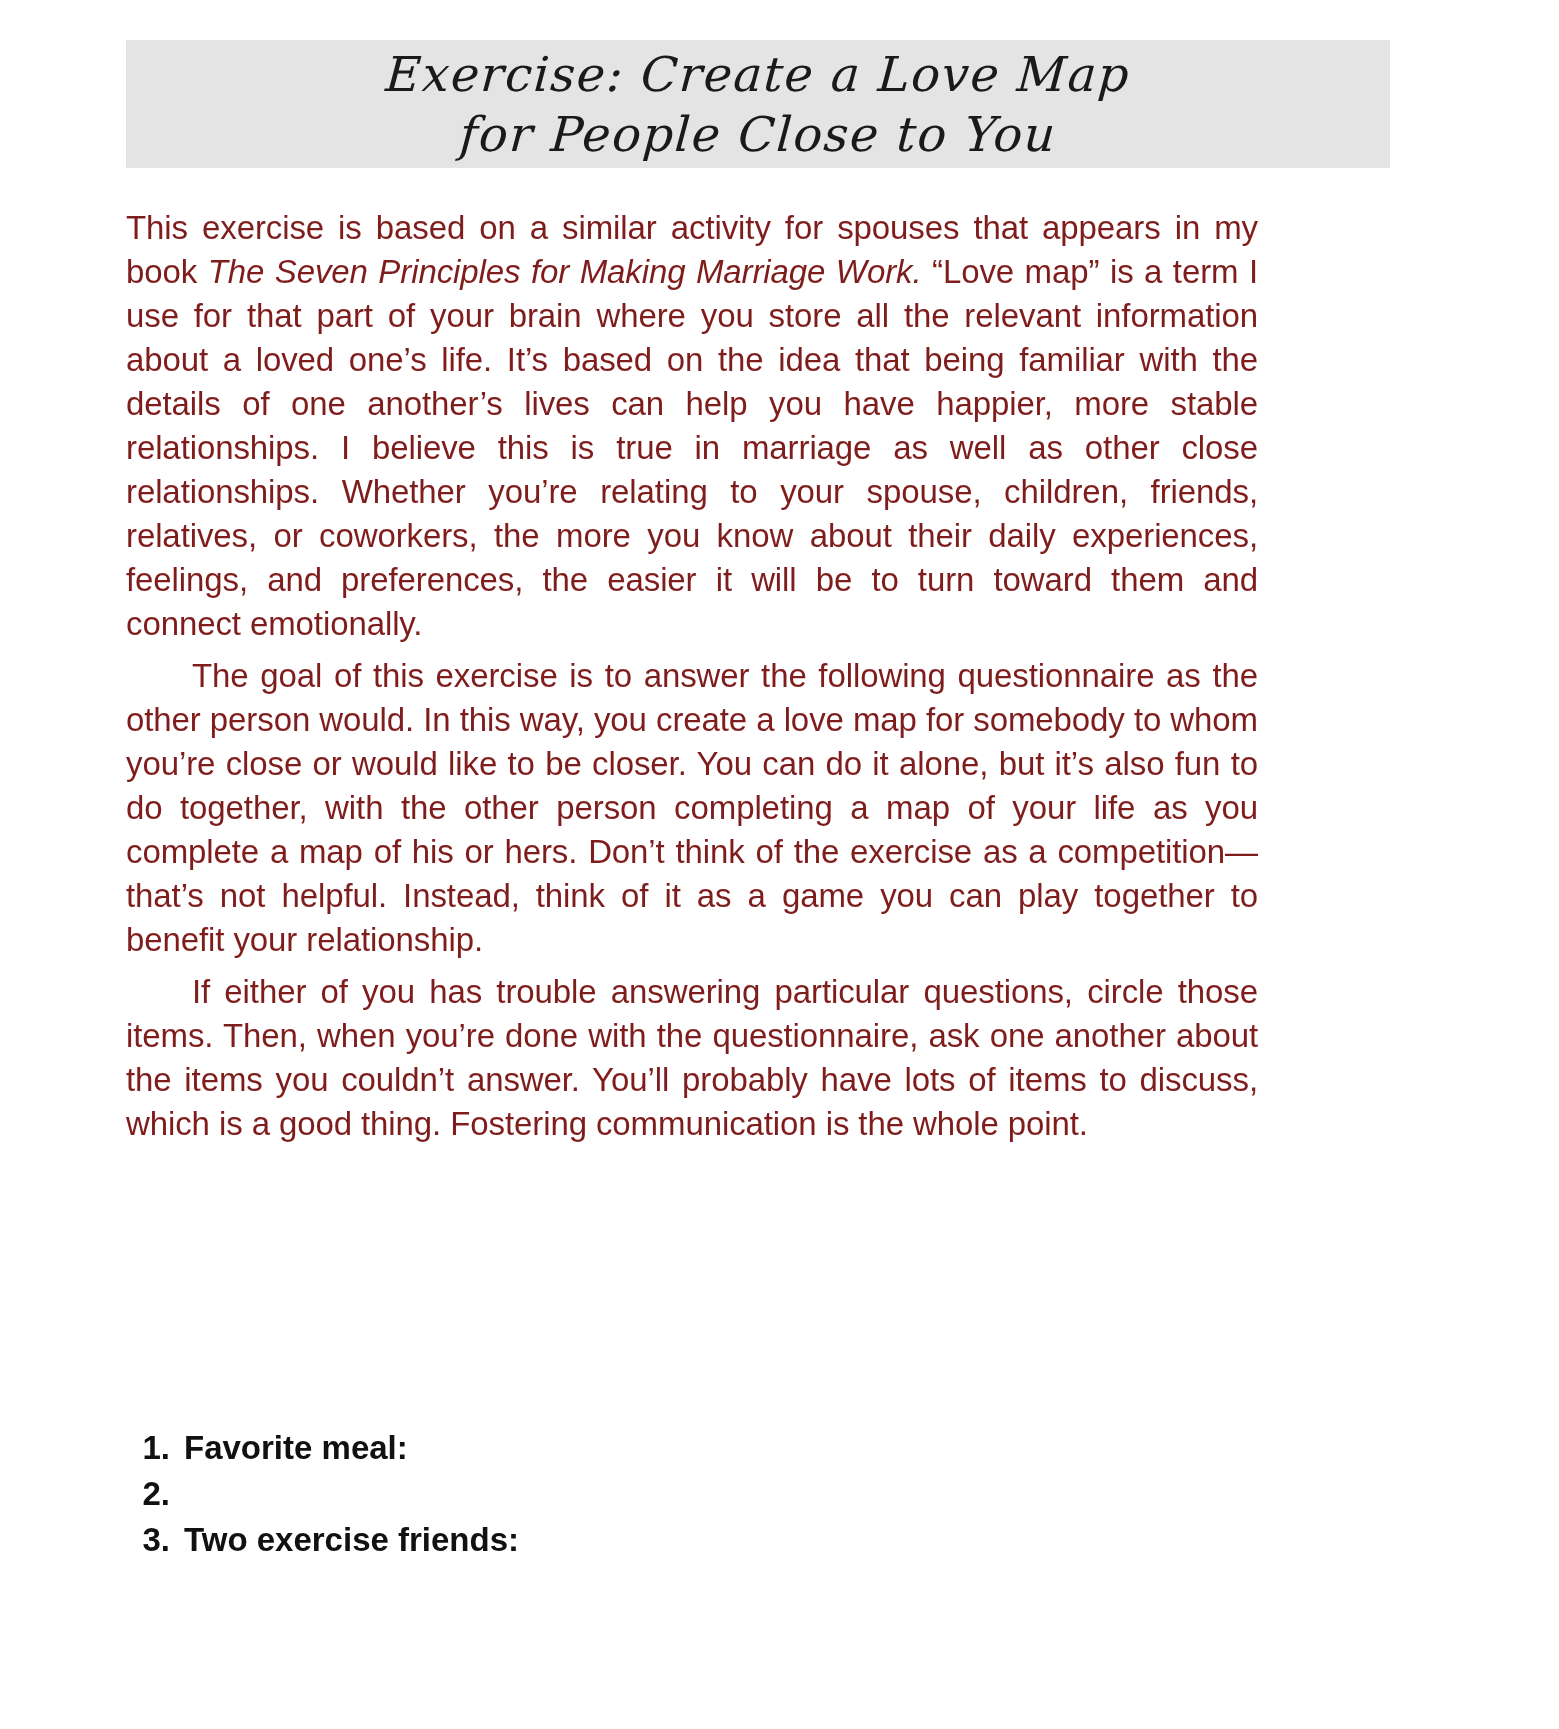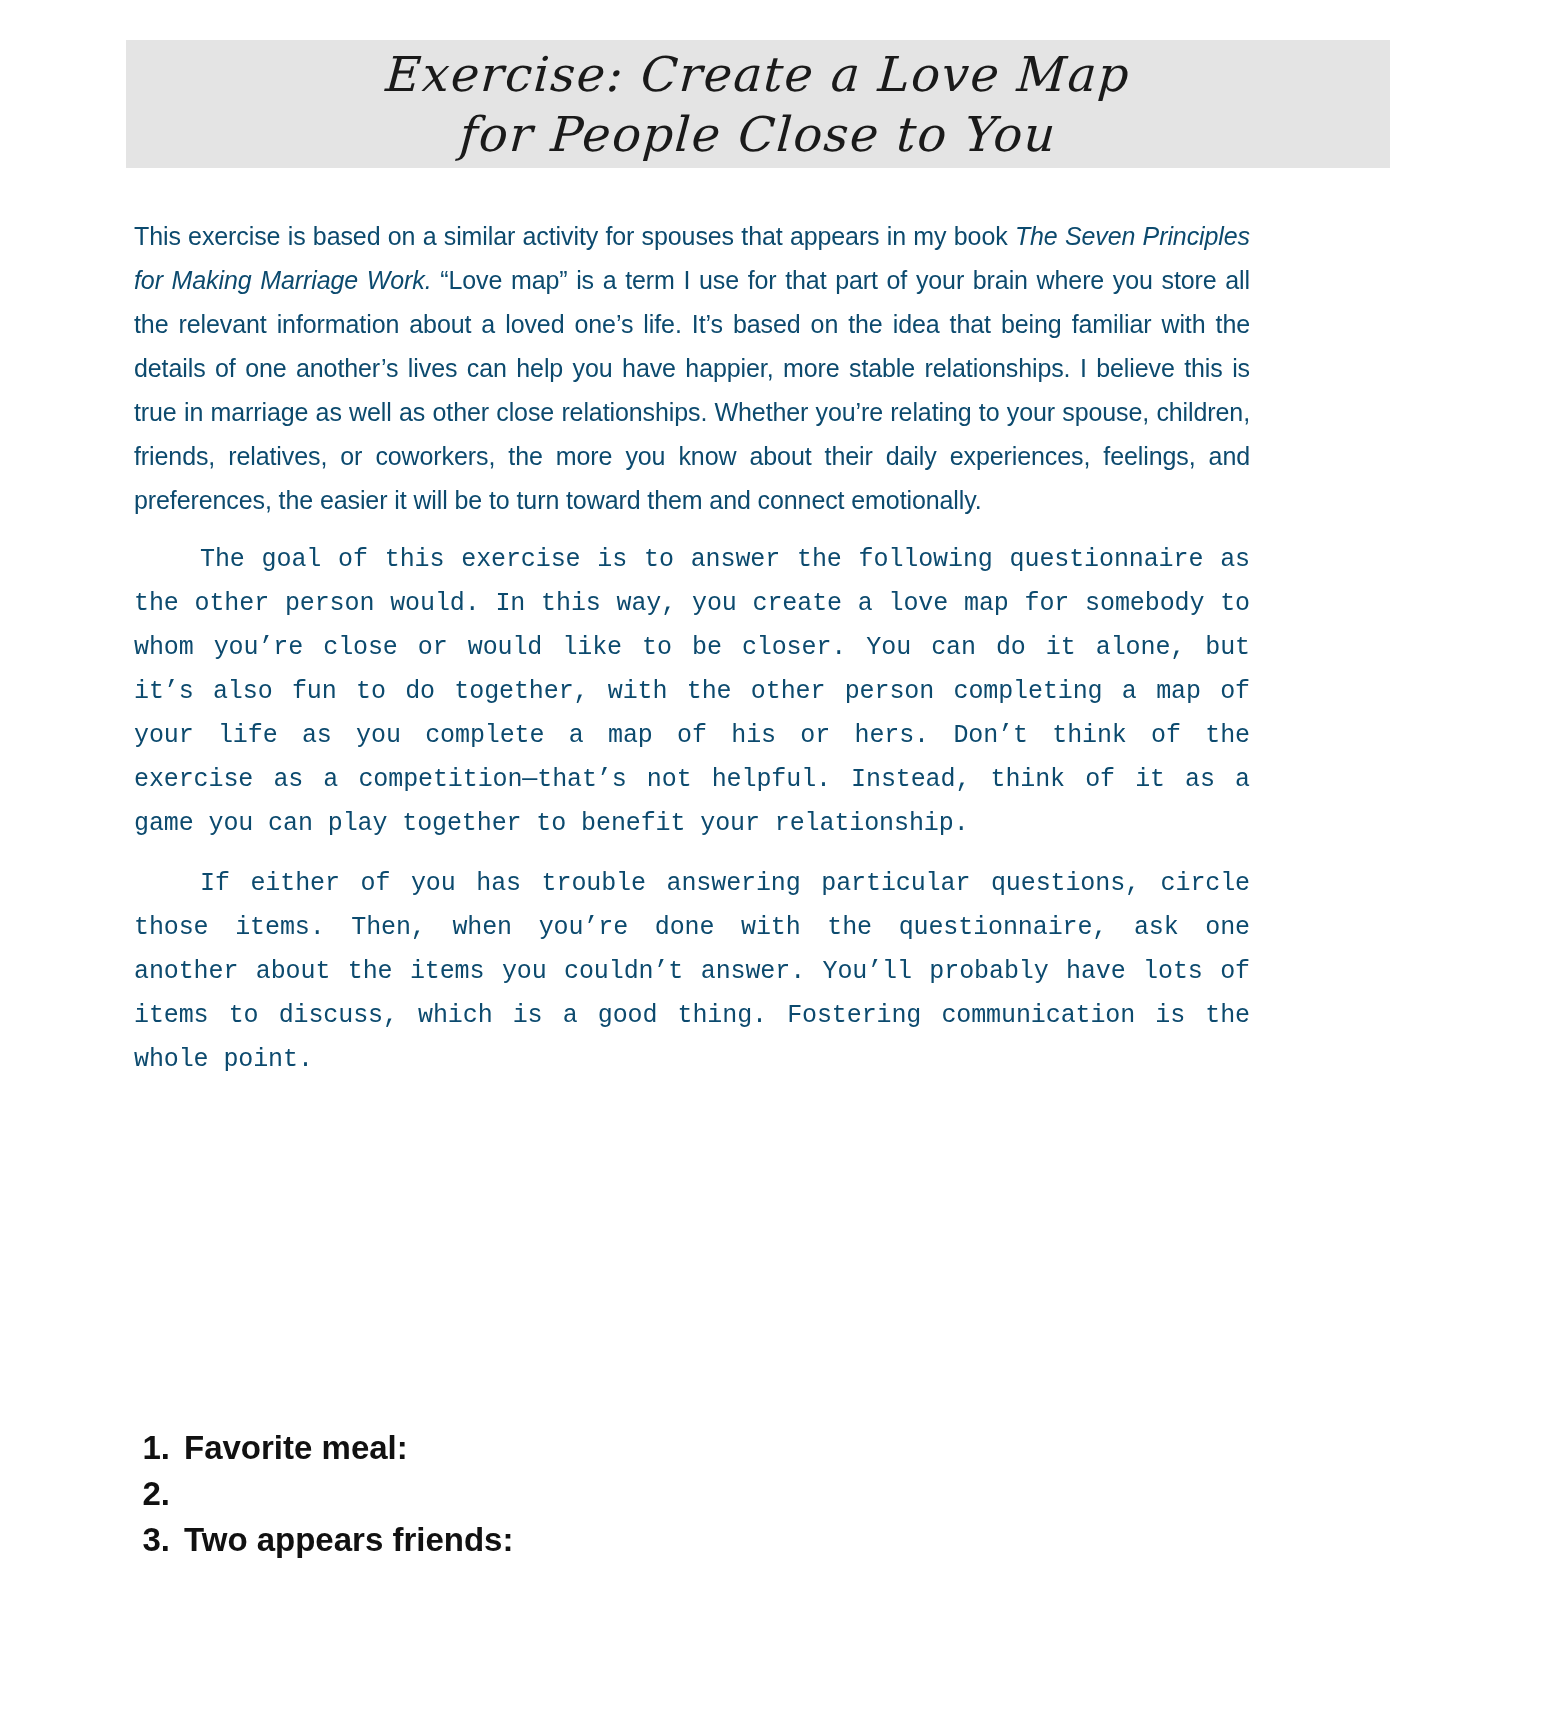--- a/index.html
+++ b/index.html
@@ -45,32 +45,31 @@
 
   
   .body-col {
     position: absolute;
     left: 118px;
     top: 198px;
     width: 1148px;
   }
 
   p.para {
-    margin: 16px;
-    font-size: 25px;
+    margin: 8px;
+    font-size: 33px;
     line-height: 44px;
-    color: #0c4a6e;
+    color: #7f1d1d;
     text-align: justify;
     text-justify: inter-word;
     font-stretch: condensed;
     letter-spacing: -0.1px;
   }
   p.para.indent {
     text-indent: 66px;
-    font-family: Liberation Mono, monospace;
   }
   p.para em {
     font-style: italic;
   }
 
   
   .qlist {
     position: absolute;
     left: 118px;
     top: 1425px;
@@ -117,17 +116,17 @@
   <ol class="qlist" id="qlist">
       <li class="qitem">
         <span class="qnum">1.</span>
         <span class="qtext">Favorite meal:</span>
       </li>
       <li class="qitem">
         <span class="qnum">2.</span>
       </li>
       <li class="qitem">
         <span class="qnum">3.</span>
-        <span class="qtext">Two appears friends:</span>
+        <span class="qtext">Two exercise friends:</span>
       </li>
     </ol>
 
 </div>
 
 </body></html>

